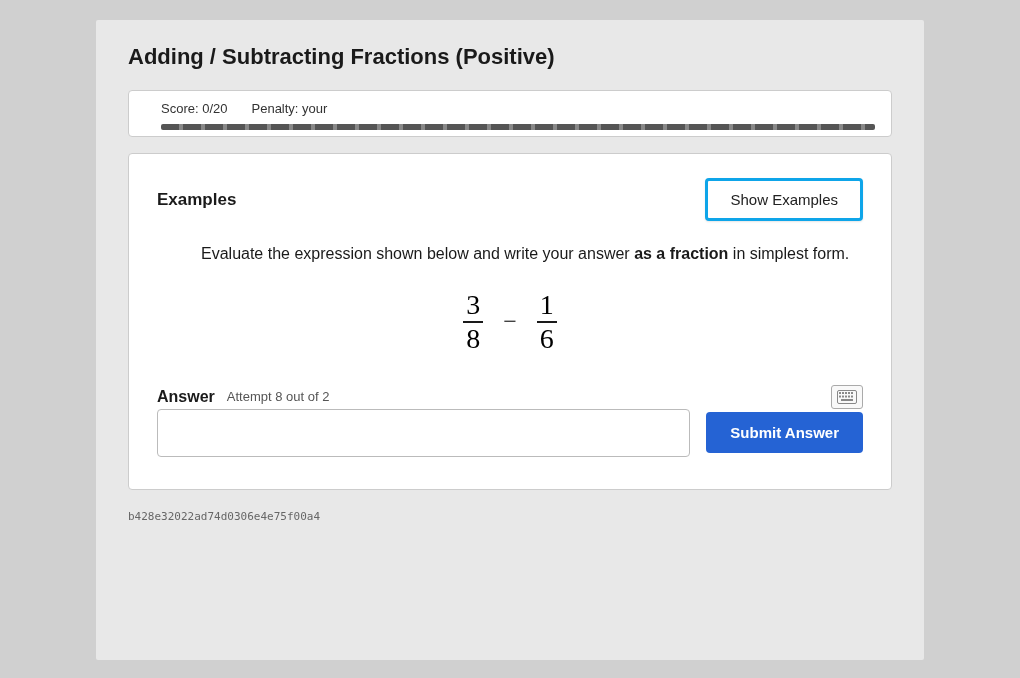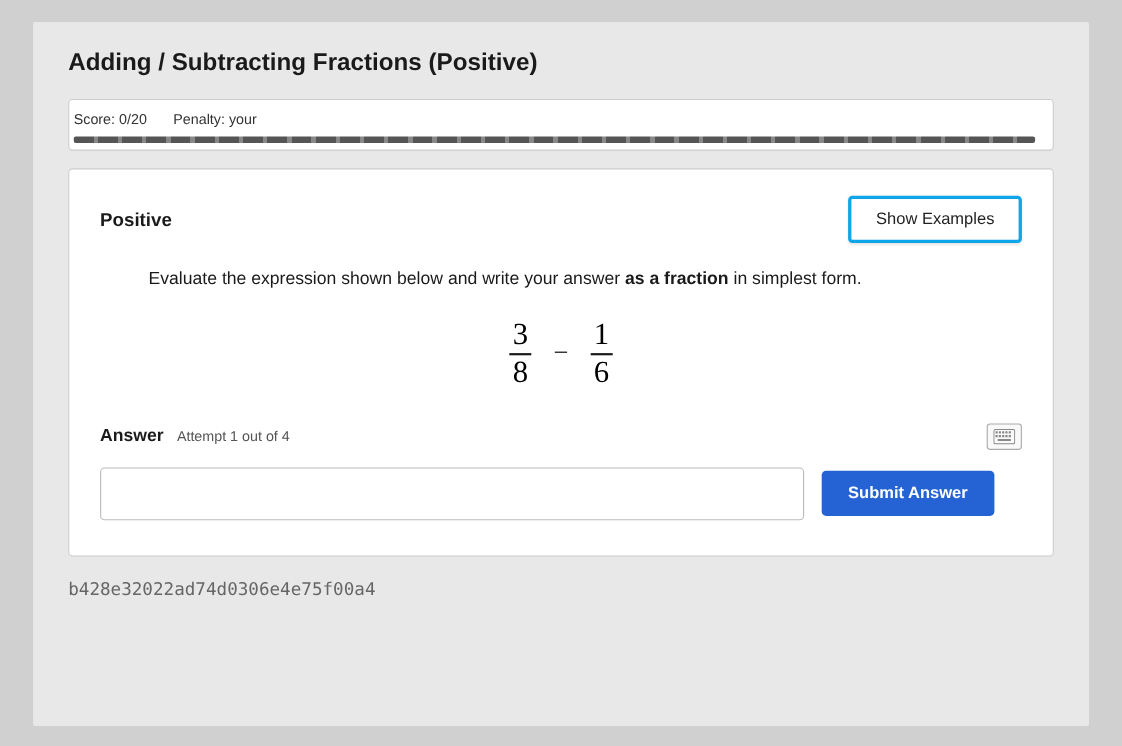--- a/index.html
+++ b/index.html
@@ -9,39 +9,39 @@
       background: #d0d0d0;
       min-height: 678px;
       display: flex;
       justify-content: center;
       align-items: flex-start;
       padding: 20px;
     }
 
     .page-wrapper {
       background: #e8e8e8;
-      width: 960px;
+      width: 828px;
       min-height: 640px;
       padding: 24px 32px 32px 32px;
       border-radius: 2px;
     }
 
     .page-title {
       font-size: 22px;
       font-weight: bold;
       color: #1a1a1a;
       margin-bottom: 20px;
       font-family: Arial, sans-serif;
     }
 
     .score-panel {
       background: #fff;
       border: 1px solid #ccc;
       border-radius: 4px;
-      padding: 10px 16px 0 4px;
+      padding: 10px 16px 0 32px;
       margin-bottom: 16px;
       text-align: right;
     }
 
     .score-row {
       display: flex;
       gap: 24px;
       margin-bottom: 8px;
     }
 
@@ -147,21 +147,20 @@
     }
 
     .answer-section {
       margin-top: 8px;
     }
 
     .answer-header {
       display: flex;
       align-items: center;
       justify-content: space-between;
-      margin-bottom: 16px;
     }
 
     .answer-label-group {
       display: flex;
       align-items: center;
       gap: 12px;
     }
 
     .answer-label {
       font-size: 16px;
@@ -219,21 +218,21 @@
       padding: 12px 24px;
       font-size: 15px;
       font-weight: bold;
       cursor: pointer;
       font-family: Arial, sans-serif;
       white-space: nowrap;
     }
 
     .footer-hash {
       margin-top: 20px;
-      font-size: 16px;
+      font-size: 11px;
       color: #666;
       font-family: monospace;
     }
   </style>
 </head>
 <body>
 
 <div class="page-wrapper">
 
   <h1 class="page-title">Adding / Subtracting Fractions (Positive)</h1>
@@ -242,21 +241,21 @@
     <div class="score-row">
       <span class="score-label">Score: 0/20</span>
       <span class="score-label">Penalty: your</span>
     </div>
     <div class="progress-bar-container"></div>
   </div>
 
   <div class="question-panel">
 
     <div class="question-header">
-      <span class="question-label">Positive</span>
+      <span class="question-label">Examples</span>
       <button class="show-examples-btn">Show Examples</button>
     </div>
 
     <p class="question-text">
       <span>Evaluate the expression shown below and write your answer </span><strong>as a fraction</strong><span> in simplest form.</span>
     </p>
 
     <div class="fraction-expression">
       <div class="fraction">
         <div class="numerator">3</div>
@@ -266,21 +265,21 @@
       <div class="fraction">
         <div class="numerator">1</div>
         <div class="denominator">6</div>
       </div>
     </div>
 
     <div class="answer-section">
       <div class="answer-header">
         <div class="answer-label-group">
           <span class="answer-label">Answer</span>
-          <span class="attempt-label">Attempt 1 out of 4</span>
+          <span class="attempt-label">Attempt 8 out of 2</span>
         </div>
         <div class="keyboard-icon">
           <svg viewBox="0 0 20 14" fill="none" xmlns="http://www.w3.org/2000/svg">
             <rect x="0.5" y="0.5" width="19" height="13" rx="1.5" stroke="#888" fill="#f9f9f9"></rect>
             <rect x="2" y="2" width="2" height="2" rx="0.3" fill="#888"></rect>
             <rect x="5" y="2" width="2" height="2" rx="0.3" fill="#888"></rect>
             <rect x="8" y="2" width="2" height="2" rx="0.3" fill="#888"></rect>
             <rect x="11" y="2" width="2" height="2" rx="0.3" fill="#888"></rect>
             <rect x="14" y="2" width="2" height="2" rx="0.3" fill="#888"></rect>
             <rect x="2" y="5.5" width="2" height="2" rx="0.3" fill="#888"></rect>

